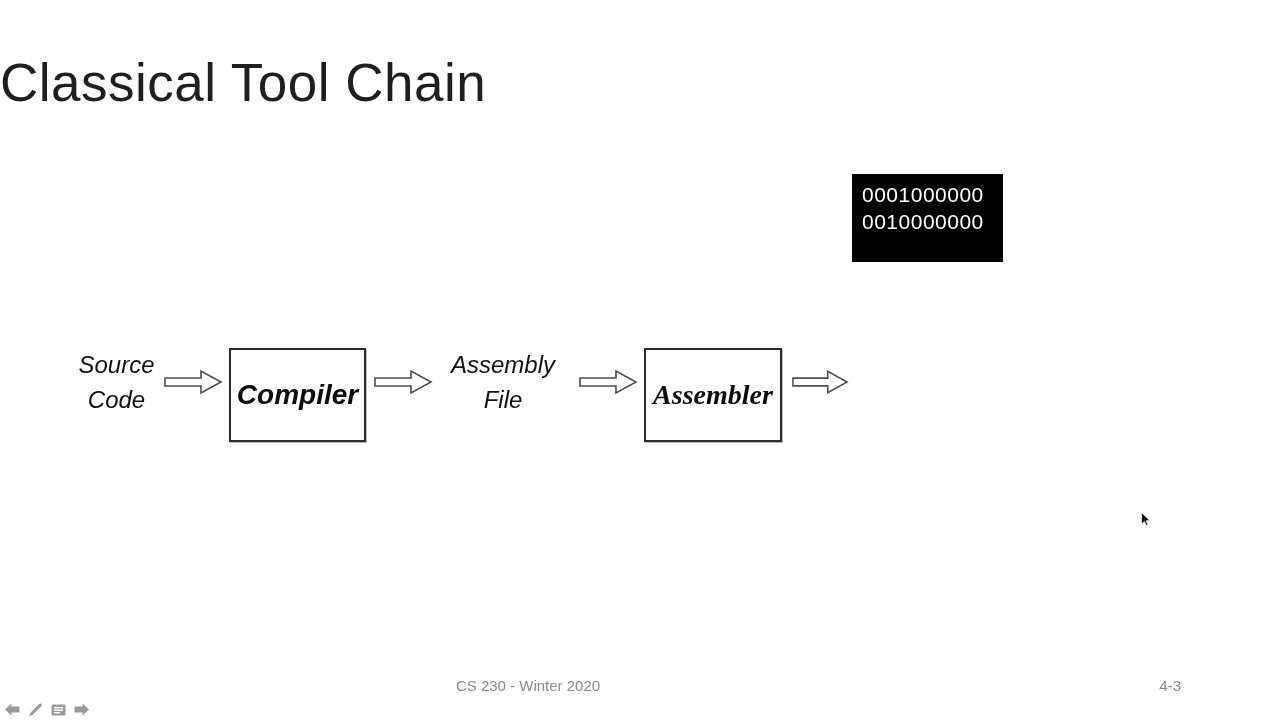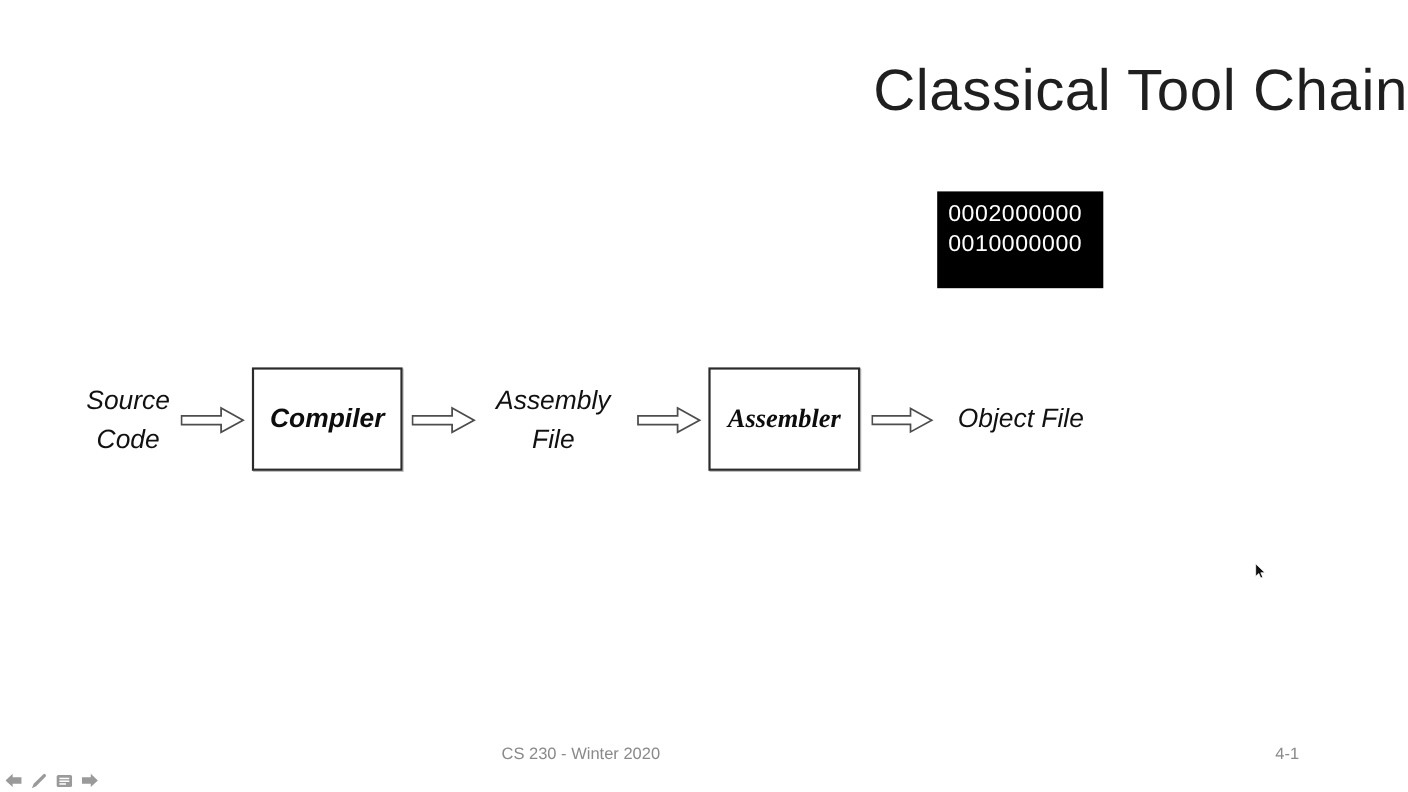--- a/index.html
+++ b/index.html
@@ -5,43 +5,43 @@
   html, body { margin: 0; padding: 0; }
   body { width: 1280px; height: 720px; overflow: hidden; }
   .slide {
     position: relative; width: 1280px; height: 720px;
     background: #ffffff;
     font-family: "Liberation Sans", sans-serif;
     color: #1a1a1a;
   }
   .title {
     position: absolute; left: 0; top: 52px; width: 1280px;
-    text-align: right;
+    text-align: left;
     font-size: 53px; font-weight: 300; letter-spacing: 0.5px;
     color: #1f1f1f;
   }
   .machine-code-box {
     position: absolute; left: 852px; top: 174px;
     width: 151px; height: 88px;
     background: #000000; color: #ffffff;
     box-sizing: border-box; padding: 7px 0 0 10px;
     font-size: 21px; line-height: 27px; letter-spacing: 0.5px;
     white-space: pre-line;
   }
   .flow-label {
     position: absolute;
     font-style: italic; font-size: 24px; line-height: 35px;
     text-align: center; white-space: pre-line; color: #111111;
   }
   .flow-box {
-    position: absolute; top: 334px; height: 94px;
+    position: absolute; top: 348px; height: 94px;
     box-sizing: border-box;
     border: 2px solid #2b2b2b; background: #ffffff;
     display: flex; align-items: center; justify-content: center;
-    font-style: italic; font-weight: bold; font-size: 24px;
+    font-style: italic; font-weight: bold; font-size: 28px;
     color: #0d0d0d;
     box-shadow: 1px 1px 0 #bbbbbb;
   }
   .flow-arrow { position: absolute; top: 368px; }
   .footer-course {
     position: absolute; left: 0; top: 677px; width: 1056px;
     text-align: center; font-size: 15px; color: #8a8a8a;
   }
   .footer-page {
     position: absolute; right: 99px; top: 677px;
@@ -58,21 +58,21 @@
   }
   .mouse-cursor { position: absolute; left: 1141px; top: 512px; }
 </style>
 </head>
 <body>
 
 <div class="slide">
 
   <div class="title">Classical Tool Chain</div>
 
-  <div class="machine-code-box">0002000000
+  <div class="machine-code-box">0001000000
 0010000000</div>
 
   <div class="flow-label" style="left: 49px; top: 347px; width: 135px;">Source
 Code</div>
 
   <svg class="flow-arrow" style="left: 164px;" width="59" height="28" viewBox="0 0 59 28">
     <polygon points="1,10 37,10 37,3 57,14 37,25 37,18 1,18" fill="#ffffff" stroke="#4d4d4d" stroke-width="1.6"></polygon>
   </svg>
 
   <div class="flow-box" style="left: 229px; width: 137px;">Compiler</div>
@@ -87,24 +87,23 @@
   <svg class="flow-arrow" style="left: 579px;" width="59" height="28" viewBox="0 0 59 28">
     <polygon points="1,10 37,10 37,3 57,14 37,25 37,18 1,18" fill="#ffffff" stroke="#4d4d4d" stroke-width="1.6"></polygon>
   </svg>
 
   <div class="flow-box" style="left: 644px; width: 138px; font-family: Liberation Serif, serif;">Assembler</div>
 
   <svg class="flow-arrow" style="left: 792px;" width="57" height="28" viewBox="0 0 59 28">
     <polygon points="1,10 37,10 37,3 57,14 37,25 37,18 1,18" fill="#ffffff" stroke="#4d4d4d" stroke-width="1.6"></polygon>
   </svg>
 
-  <div class="flow-label" style="left: 853px; top: 365px; width: 150px; line-height: 32px;">Object File</div>
 
   <div class="footer-course">CS 230 - Winter 2020</div>
-  <div class="footer-page">4-1</div>
+  <div class="footer-page">4-3</div>
 
   <div class="presenter-controls">
     <div class="ctl">
       <svg width="15" height="13" viewBox="0 0 15 13">
         <polygon points="0,6.5 6.5,0.5 6.5,3.6 14.5,3.6 14.5,9.4 6.5,9.4 6.5,12.5" fill="#9a9a9a"></polygon>
       </svg>
     </div>
     <div class="ctl">
       <svg width="16" height="14" viewBox="0 0 16 14">
         <path d="M1,13.5 L2.6,9.6 L11.2,1 a1.5,1.5 0 0 1 2.2,2.2 L4.8,11.8 Z" fill="#9a9a9a"></path>

